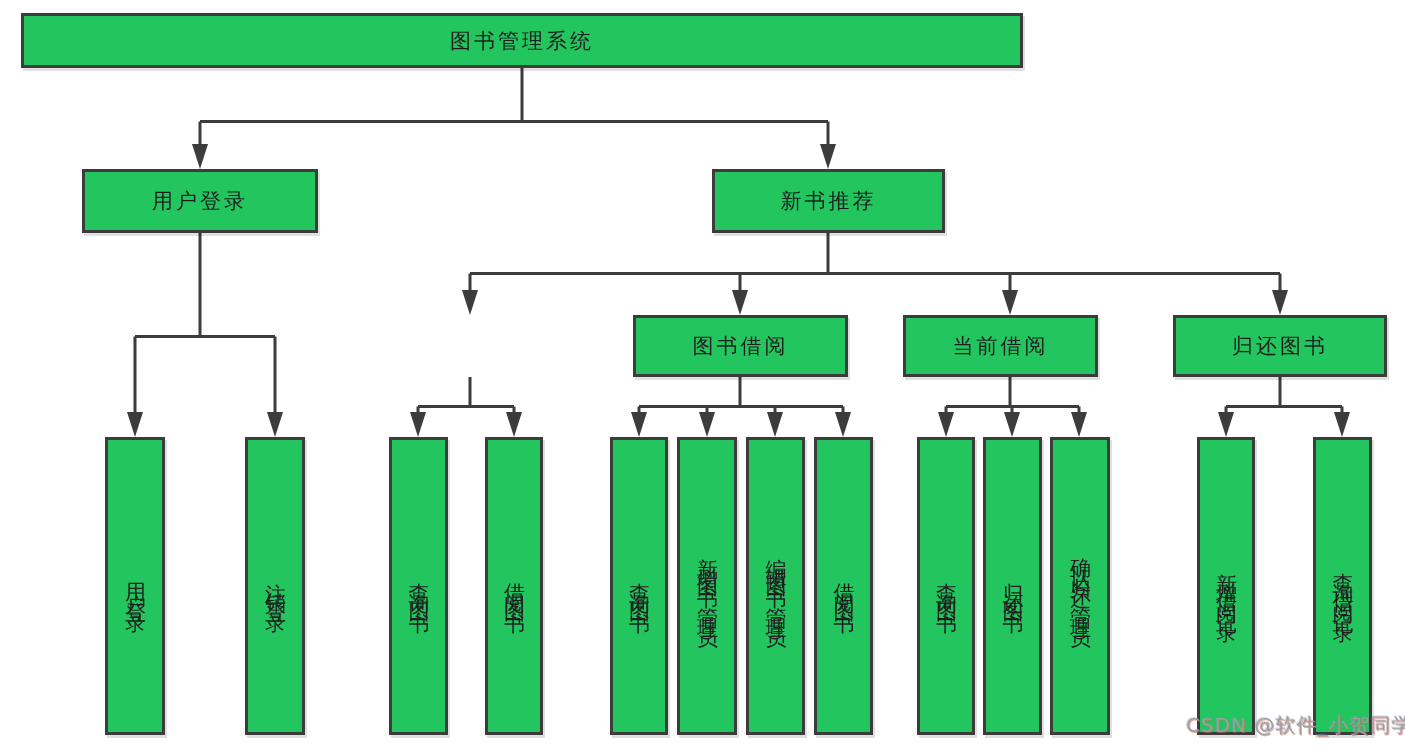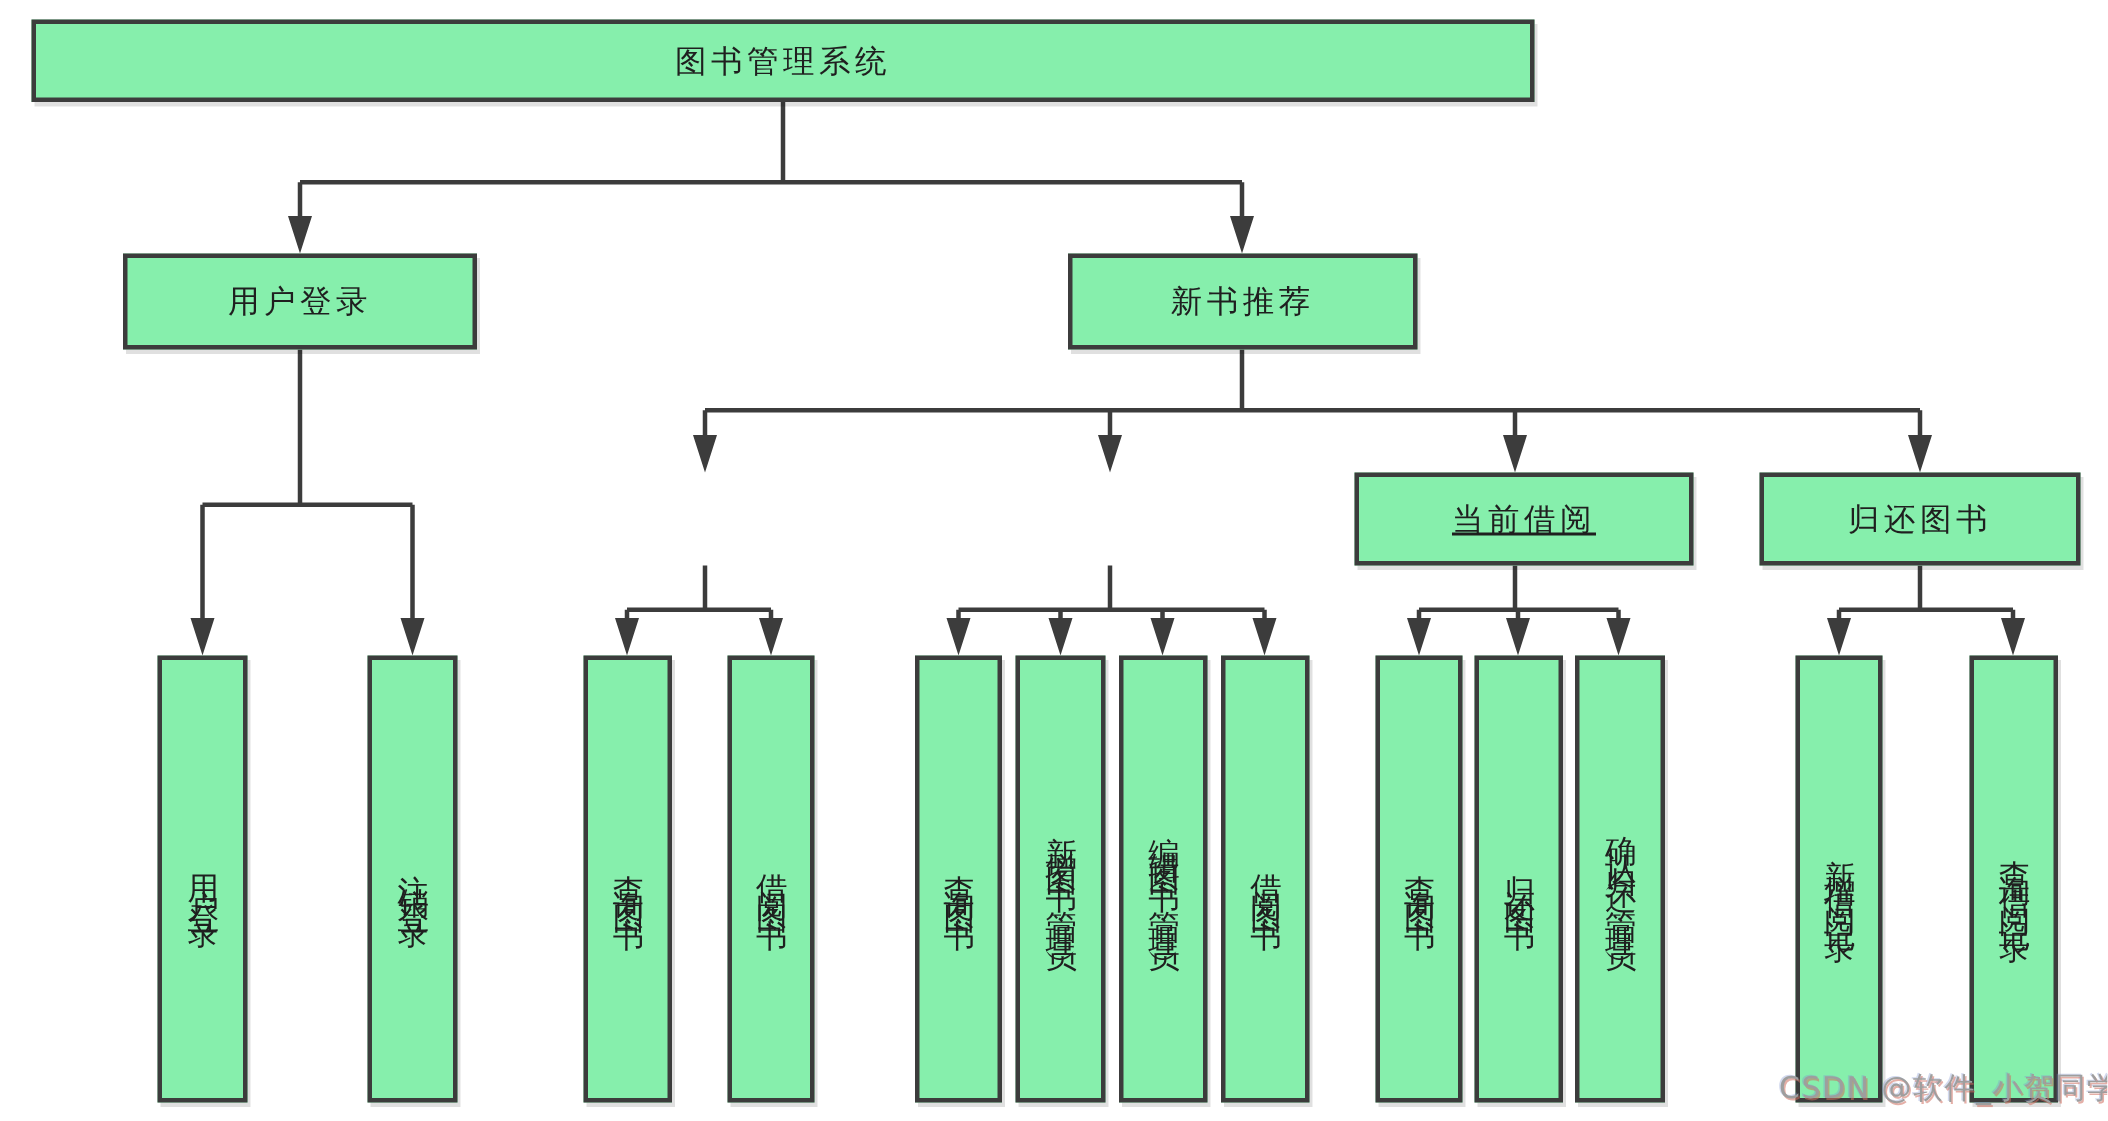--- a/index.html
+++ b/index.html
@@ -8,21 +8,21 @@
     width:1405px;height:747px;
     background:#ffffff;
     font-family:"DejaVu Sans","Liberation Sans",sans-serif;
     overflow:hidden;
   }
   .connectors{position:absolute;left:0;top:0;}
   .box{
     position:absolute;
     box-sizing:border-box;
     border:3px solid #3c3c3c;
-    background:#86efac;
+    background:#22c55e;
     display:flex;align-items:center;justify-content:center;
     color:#1f1f1f;
     box-shadow:2px 3px 0 rgba(0,0,0,0.12);
   }
   .hbox{
     font-size:21px;
     letter-spacing:3px;
     white-space:nowrap;
   }
   .vbox{
@@ -65,21 +65,22 @@
              M631,412 h16 L639,437 Z M699,412 h16 L707,437 Z M767,412 h16 L775,437 Z M835,412 h16 L843,437 Z
              M938,412 h16 L946,437 Z M1004,412 h16 L1012,437 Z M1071,412 h16 L1079,437 Z
              M1218,412 h16 L1226,437 Z M1334,412 h16 L1342,437 Z"></path>
   </svg>
 
   <div class="box hbox" style="left:21px;top:13px;width:1002px;height:55px;">图书管理系统</div>
 
   <div class="box hbox" style="left:82px;top:169px;width:236px;height:64px;">用户登录</div>
   <div class="box hbox" style="left:712px;top:169px;width:233px;height:64px;">新书推荐</div>
 
-  <div class="box hbox" style="left:903px;top:315px;width:226px;height:62px;text-decoration:underline;">当前借阅</div>
+  <div class="box hbox" style="left:633px;top:315px;width:215px;height:62px;">图书借阅</div>
+  <div class="box hbox" style="left:903px;top:315px;width:195px;height:62px;">当前借阅</div>
   <div class="box hbox" style="left:1173px;top:315px;width:214px;height:62px;">归还图书</div>
 
   <div class="box vbox" style="left:105px;top:437px;width:60px;height:298px;">用户登录</div>
   <div class="box vbox" style="left:245px;top:437px;width:60px;height:298px;">注销登录</div>
 
   <div class="box vbox" style="left:389px;top:437px;width:59px;height:298px;">查询图书</div>
   <div class="box vbox" style="left:485px;top:437px;width:58px;height:298px;">借阅图书</div>
 
   <div class="box vbox" style="left:610px;top:437px;width:58px;height:298px;">查询图书</div>
   <div class="box vbox" style="left:677px;top:437px;width:60px;height:298px;">新增图书（管理员）</div>

